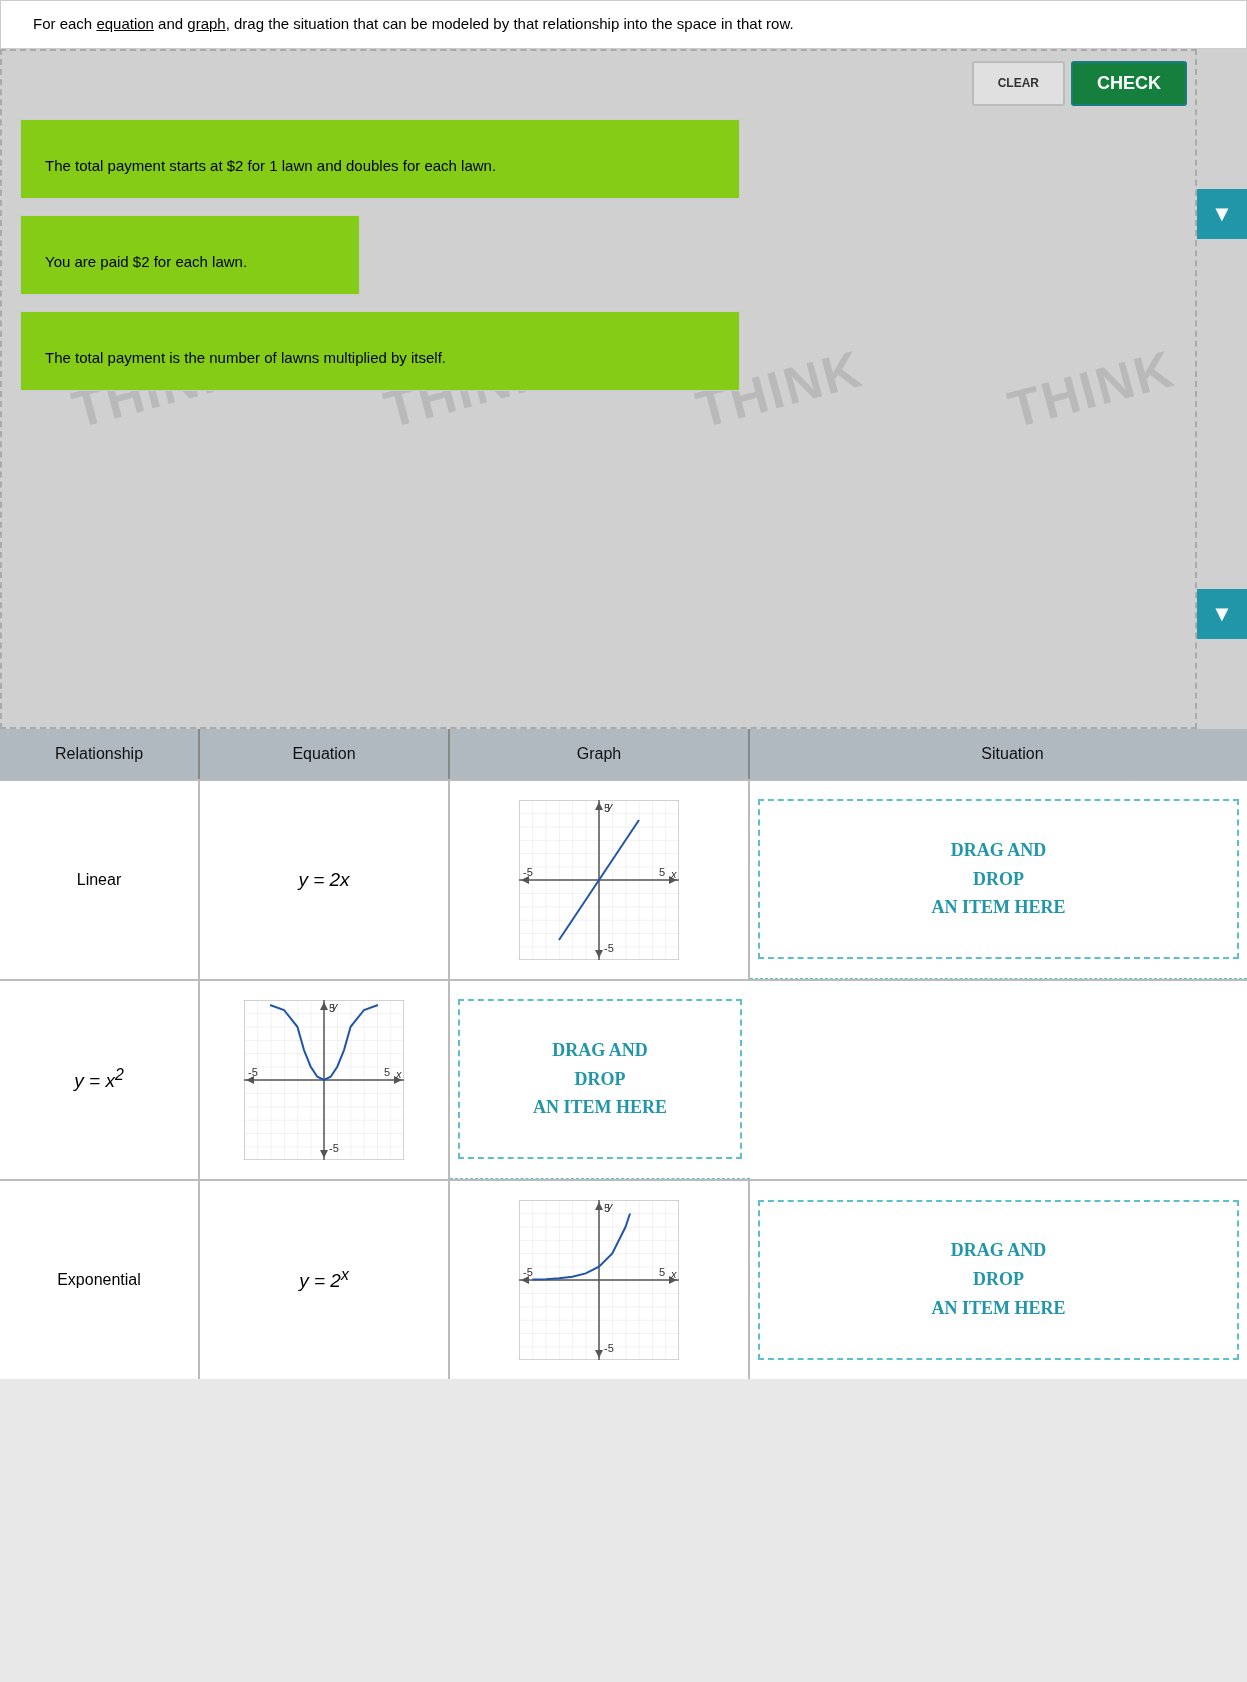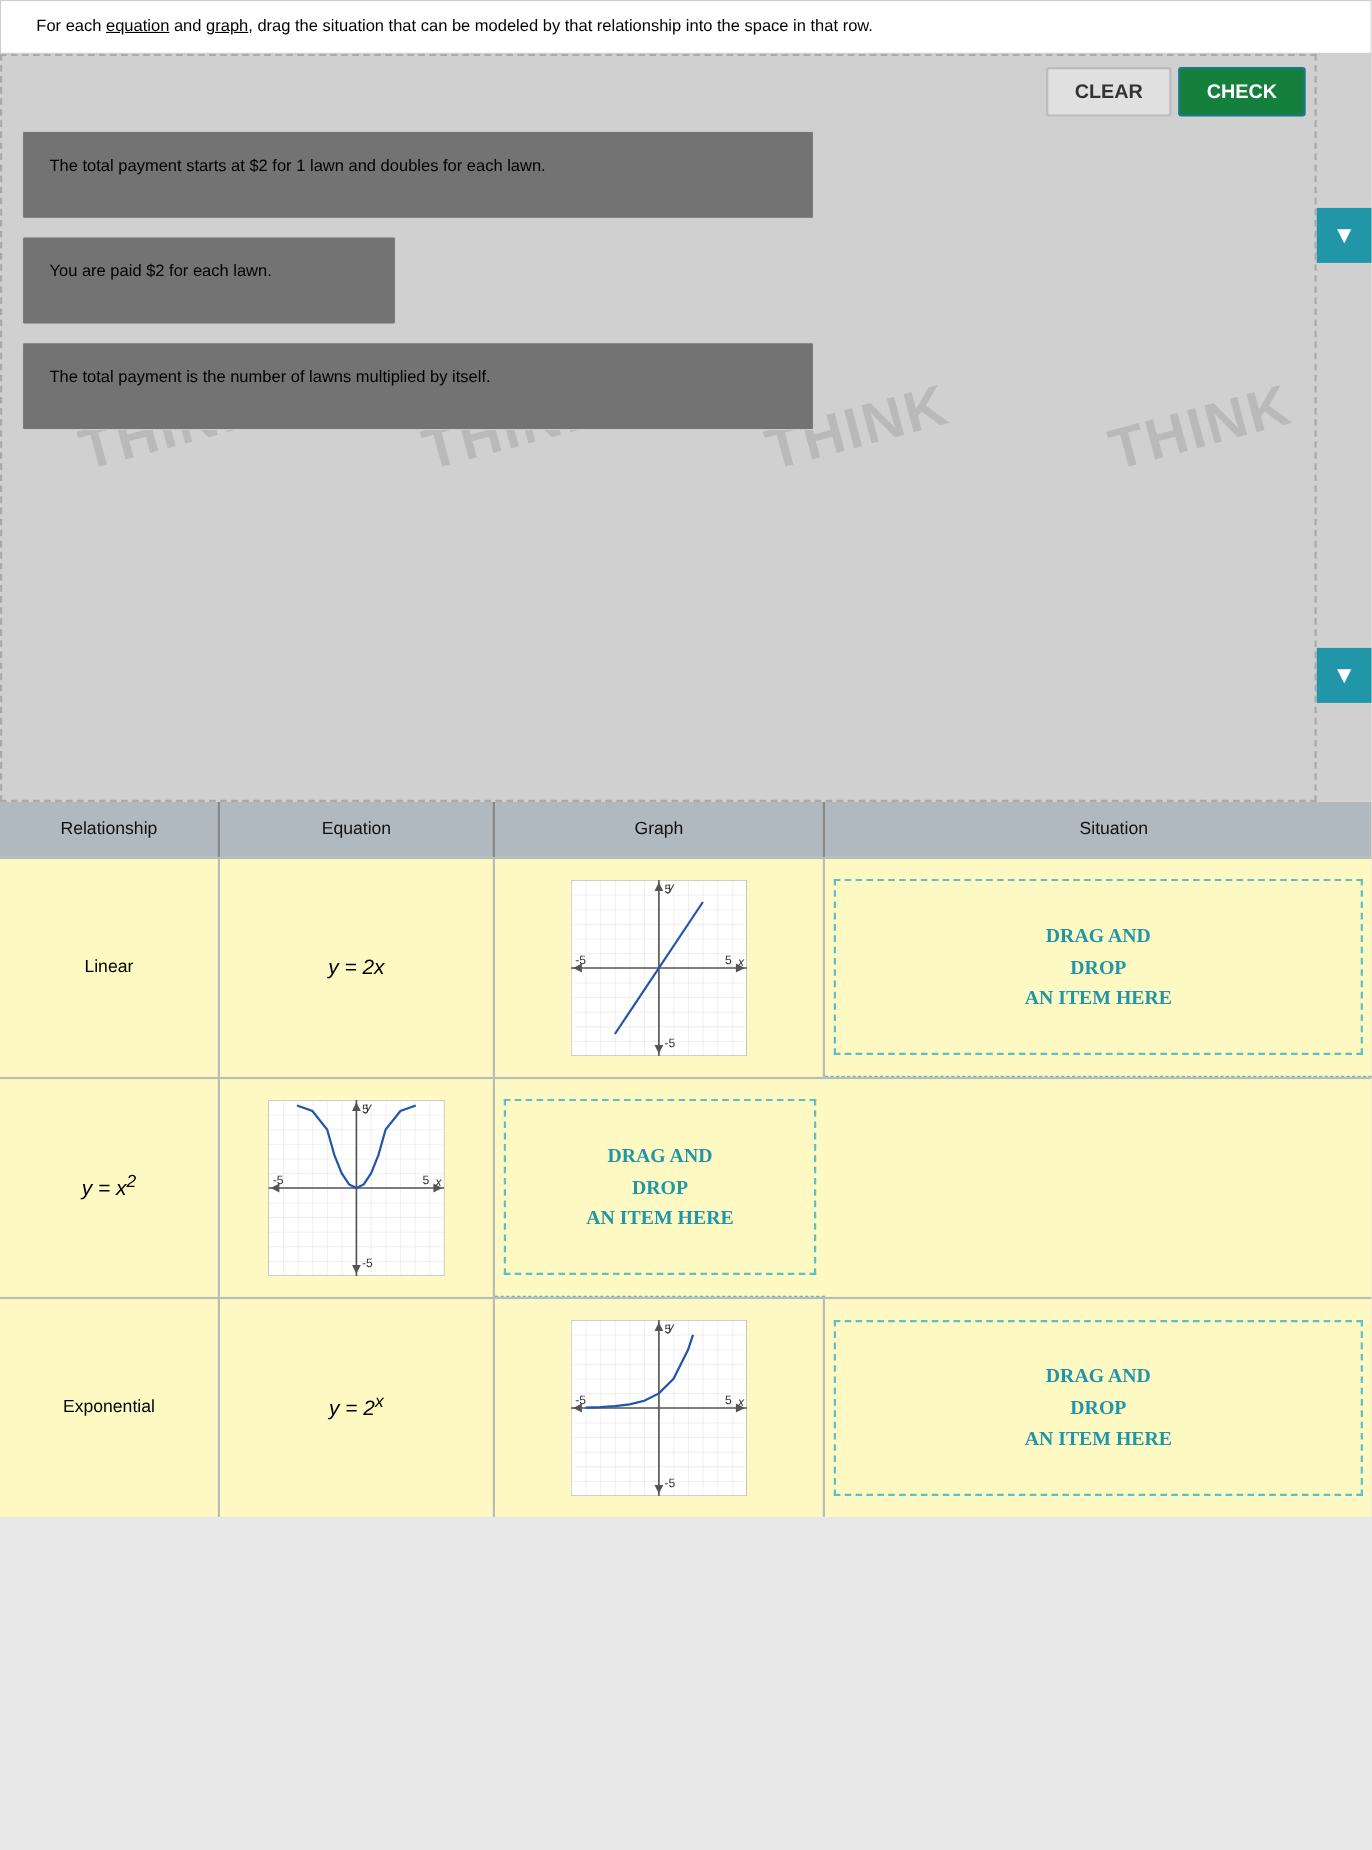--- a/index.html
+++ b/index.html
@@ -57,21 +57,21 @@
       right: 60px;
       display: flex;
       gap: 6px;
       z-index: 10;
     }
 
     .btn-clear {
       background: #e0e0e0;
       border: 2px solid #bbb;
       padding: 10px 24px;
-      font-size: 18px;
+      font-size: 12px;
       font-weight: bold;
       cursor: pointer;
       color: #333;
       border-radius: 3px;
       text-align: right;
     }
 
     .btn-check {
       background: #15803d;
       border: 2px solid #1a7a85;
@@ -112,46 +112,46 @@
       padding-top: 60px;
       padding-bottom: 20px;
       display: flex;
       flex-direction: column;
       gap: 16px;
       padding-left: 10px;
       padding-right: 70px;
     }
 
     .draggable-card {
-      background: #737373;
+      background: #84cc16;
       border: 1px solid #ccc;
       border-radius: 2px;
       padding: 20px 24px;
       font-size: 15px;
       line-height: 1.5;
       cursor: grab;
       max-width: 720px;
       min-height: 80px;
       display: flex;
-      align-items: flex-start;
+      align-items: flex-end;
     }
 
     .dashed-border-area {
       border: 2px dashed #aaa;
       position: absolute;
       top: 0;
       left: 0;
       right: 50px;
       bottom: 0;
       pointer-events: none;
       z-index: 3;
     }
 
     .table-section {
-      background: #fef9c3;
+      background: #ffffff;
     }
 
     .table-header {
       display: grid;
       grid-template-columns: 200px 250px 300px 1fr;
       background: #b0b8c0;
     }
 
     .table-header-cell {
       padding: 16px;

